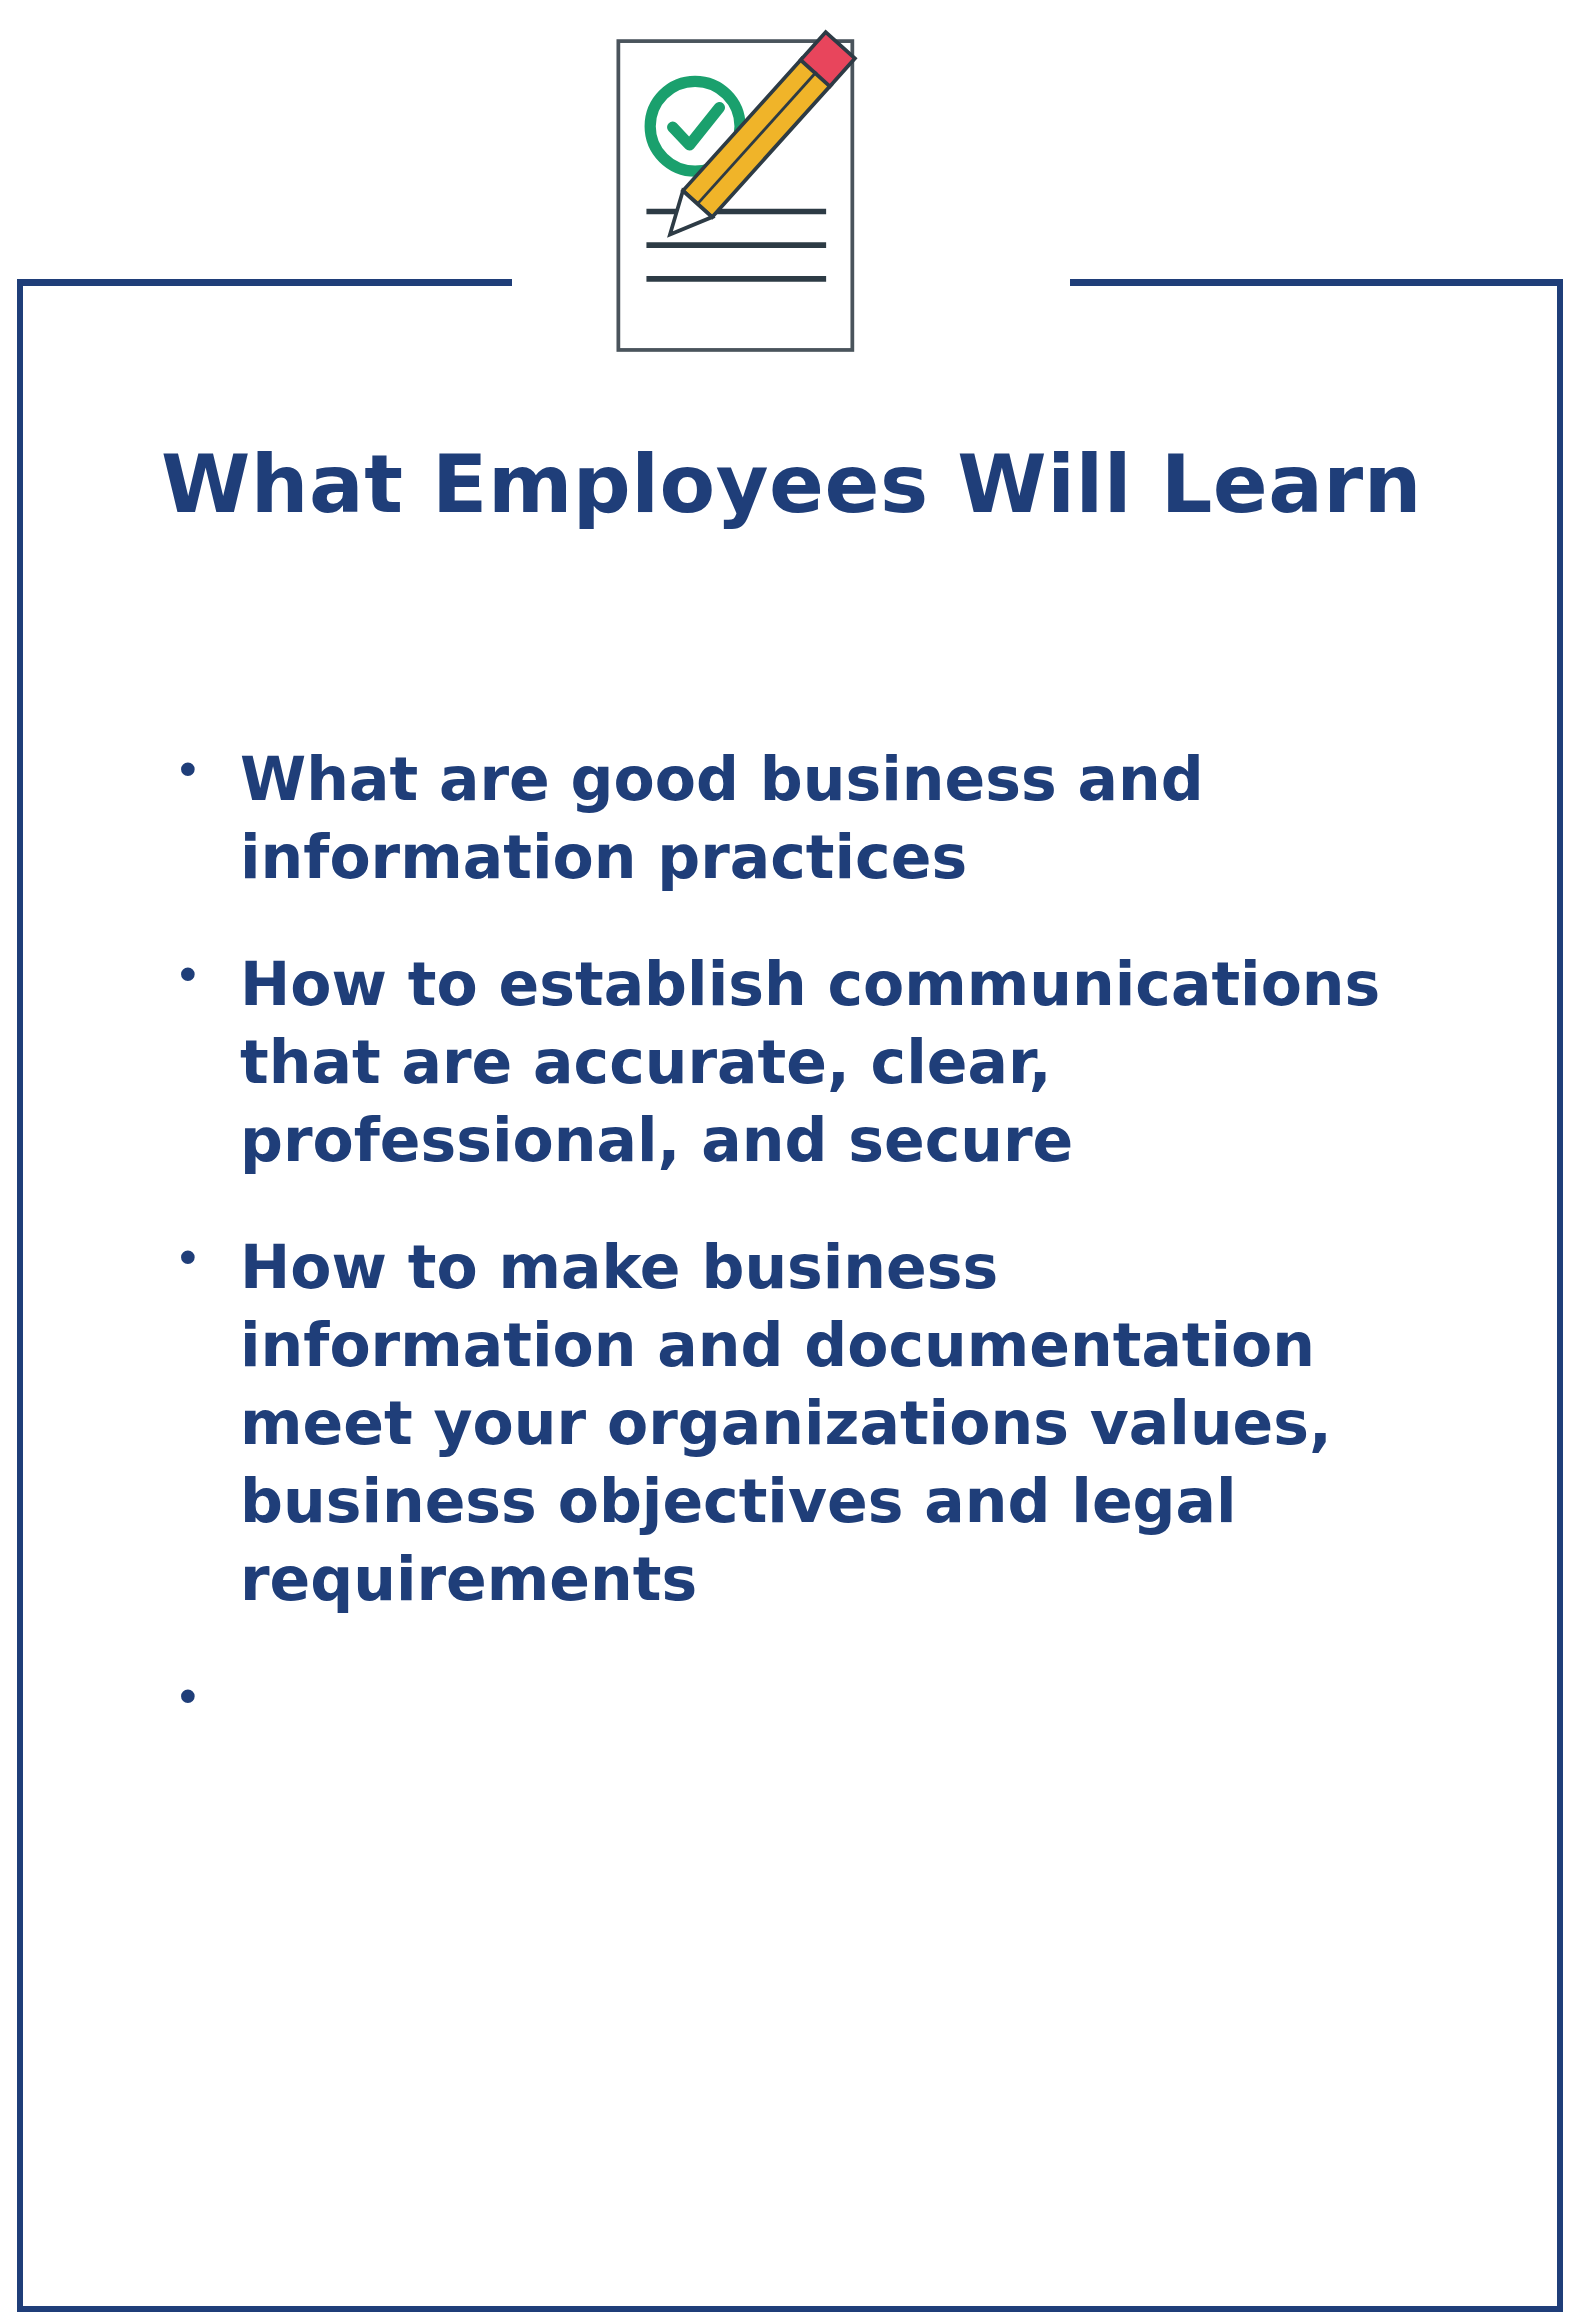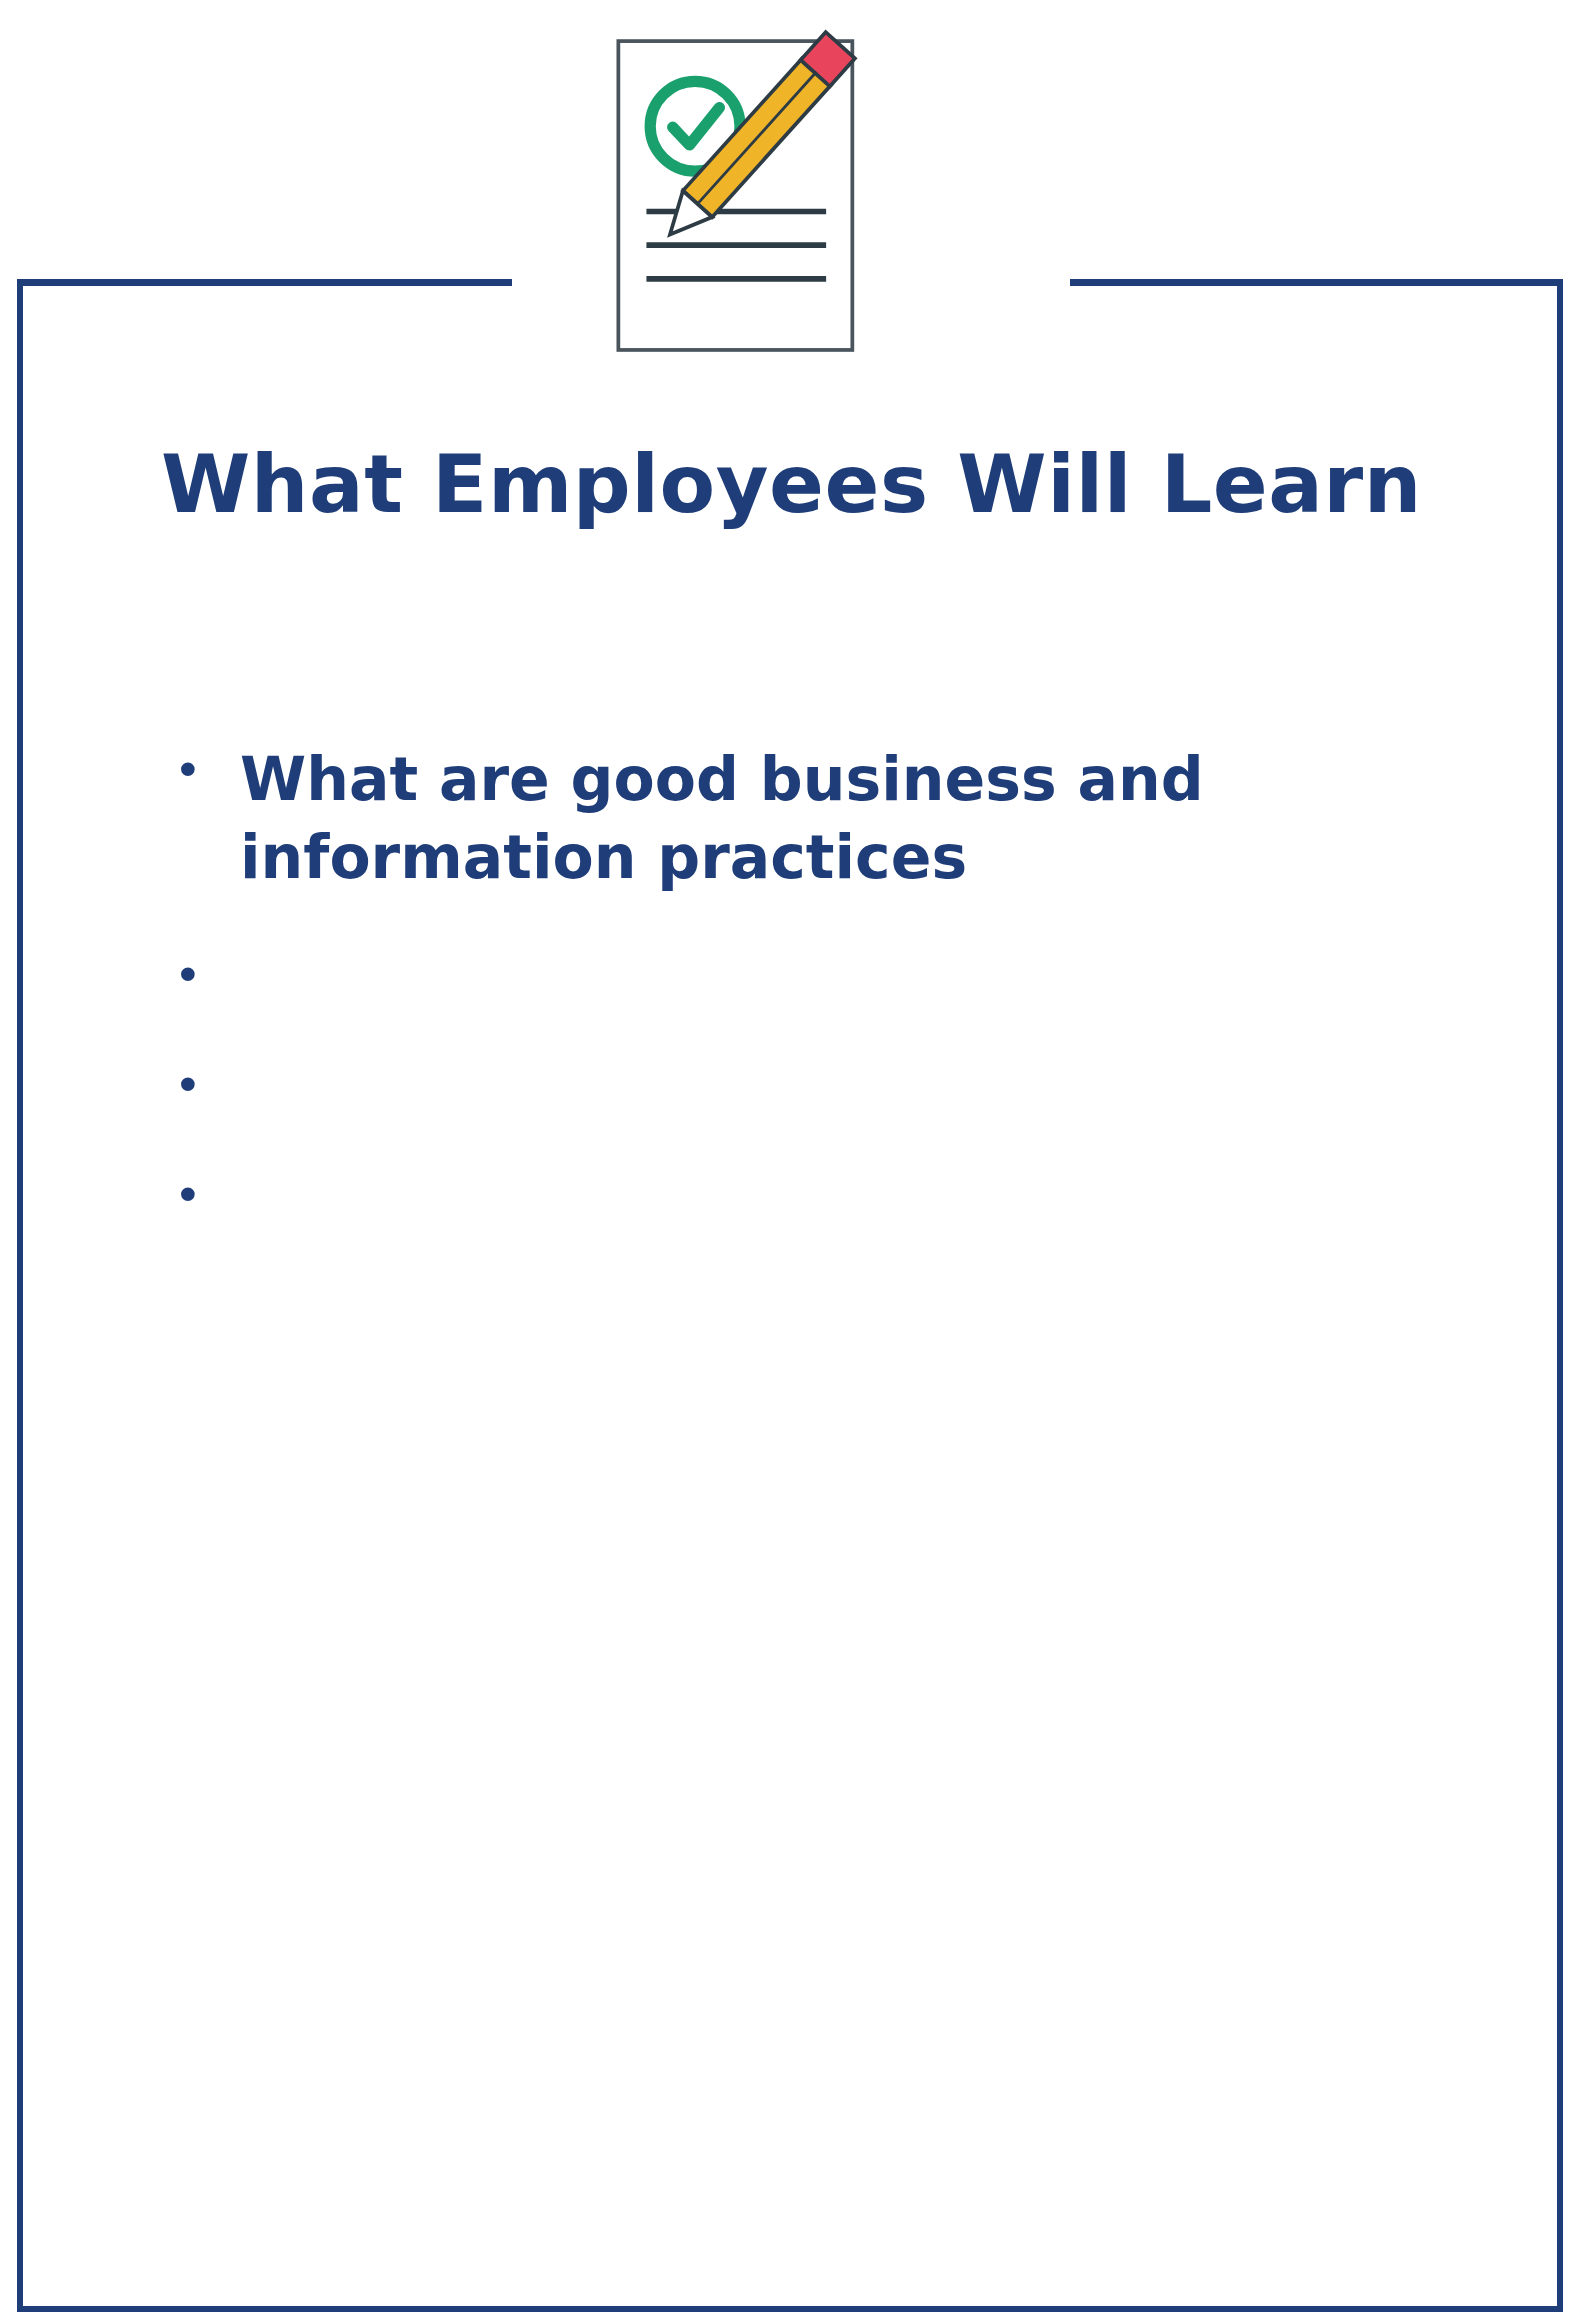--- a/index.html
+++ b/index.html
@@ -144,24 +144,26 @@
 
   <div class="bullets">
 
     <div class="bullet-row">
       <span class="bullet-dot">•</span>
       <span class="bullet-text">What are good business and information practices</span>
     </div>
 
     <div class="bullet-row">
       <span class="bullet-dot">•</span>
+      <span class="bullet-text">How to establish communications that are accurate, clear, professional, and secure</span>
     </div>
 
     <div class="bullet-row">
       <span class="bullet-dot">•</span>
+      <span class="bullet-text">How to make business information and documentation meet your organizations values, business objectives and legal requirements</span>
     </div>
 
     <div class="bullet-row">
       <span class="bullet-dot">•</span>
     </div>
 
   </div>
 
 </div>
 

